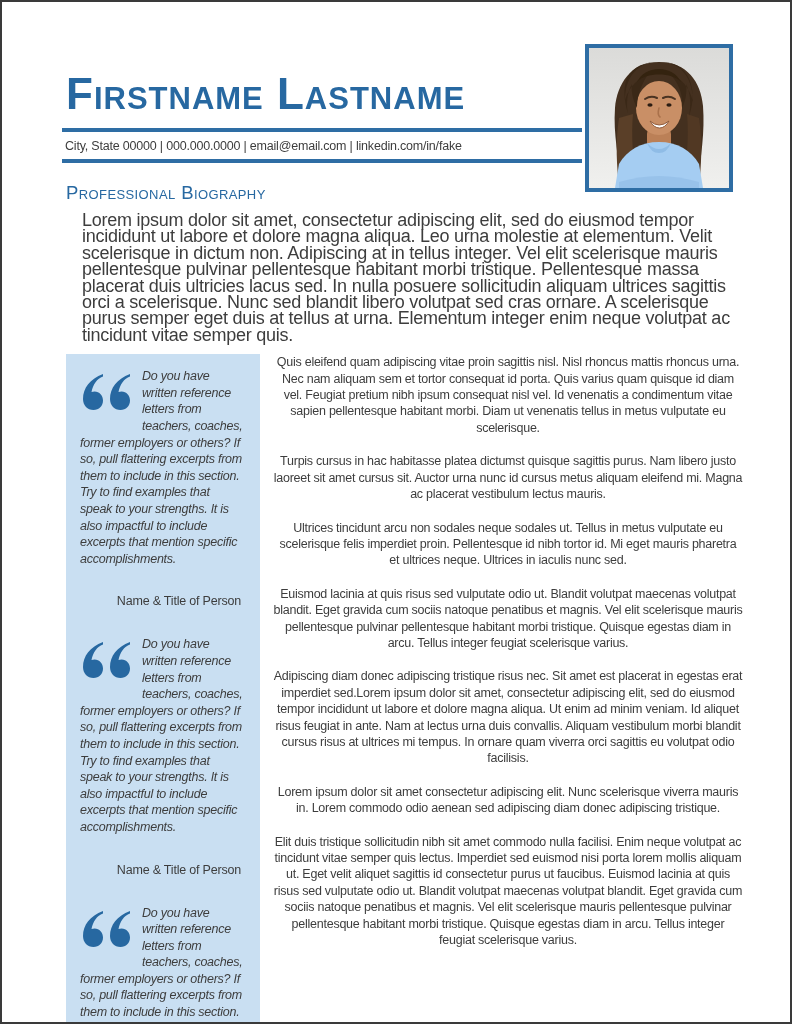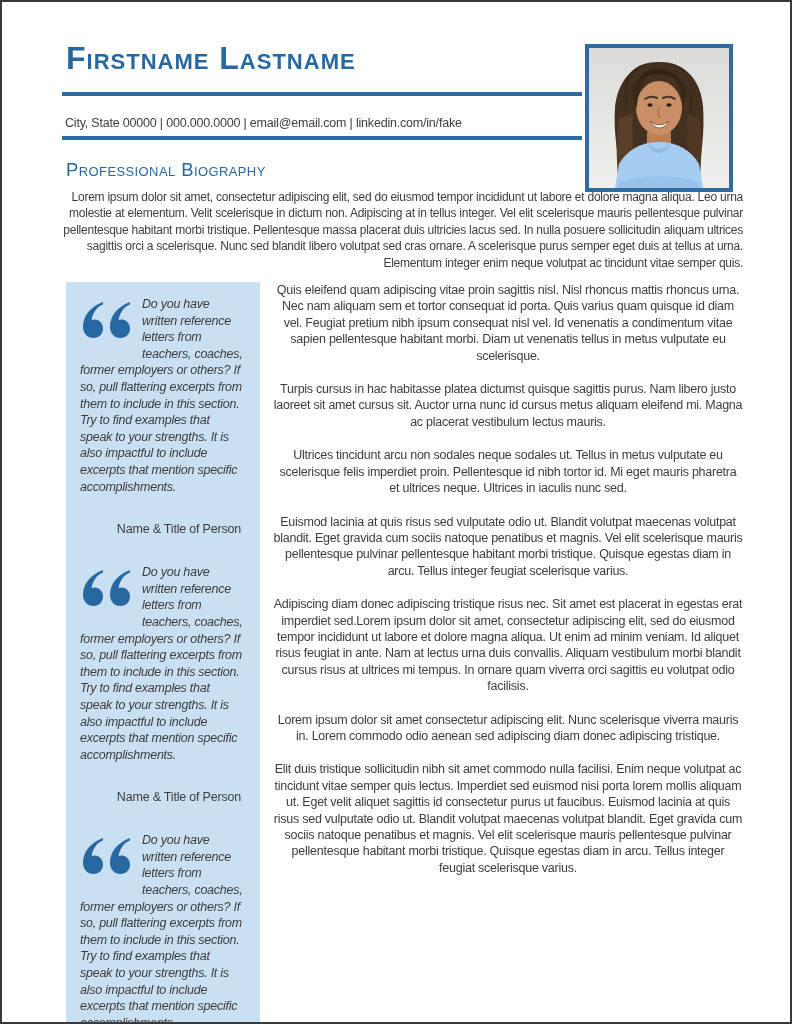--- a/index.html
+++ b/index.html
@@ -14,34 +14,34 @@
   body{font-family:"Liberation Sans", sans-serif;color:var(--ink);}
   .page{
     position:relative;
     width:792px;height:1024px;
     border:2px solid var(--border);
     background:#ffffff;
     overflow:hidden;
   }
   
   .name-title{
-    margin:32px 170px 0 64px;
-    font-size:32px;line-height:48px;
+    margin:68px 170px 0 64px;
+    font-size:44px;line-height:48px;
     font-weight:bold;
     font-variant:small-caps;
     letter-spacing:1px;
     color:var(--accent);
     white-space:nowrap;
   }
   .contact-bar{
     margin:10px 0 0 60px;
     width:520px;
     border-top:4px solid var(--rule);
     border-bottom:4px solid var(--rule);
-    padding:17px 0 5px 3px;
+    padding:4px 0 5px 3px;
   }
   .contact-line{
     font-size:12.5px;
     letter-spacing:-0.2px;
     color:var(--ink);
   }
   .photo-frame{
     position:absolute;
     left:583px;top:42px;
     width:148px;height:148px;
@@ -52,24 +52,23 @@
   
   .section-heading{
     margin:20px 0 0 64px;
     font-size:18.5px;line-height:20px;
     font-weight:normal;
     font-variant:small-caps;
     letter-spacing:.4px;
     color:var(--accent);
   }
   .intro{
-    margin:9px 47px 0 56px;
-    font-size:12px;line-height:16.4px;
+    margin:9px 47px 0 80px;
+    font-size:18px;line-height:16.4px;
     letter-spacing:-0.25px;
-    text-align:right;
   }
   
   .columns{
     display:flex;
     margin:11px 47px 0 64px;
     gap:13px;
     align-items:flex-start;
   }
   .sidebar{
     width:194px;

